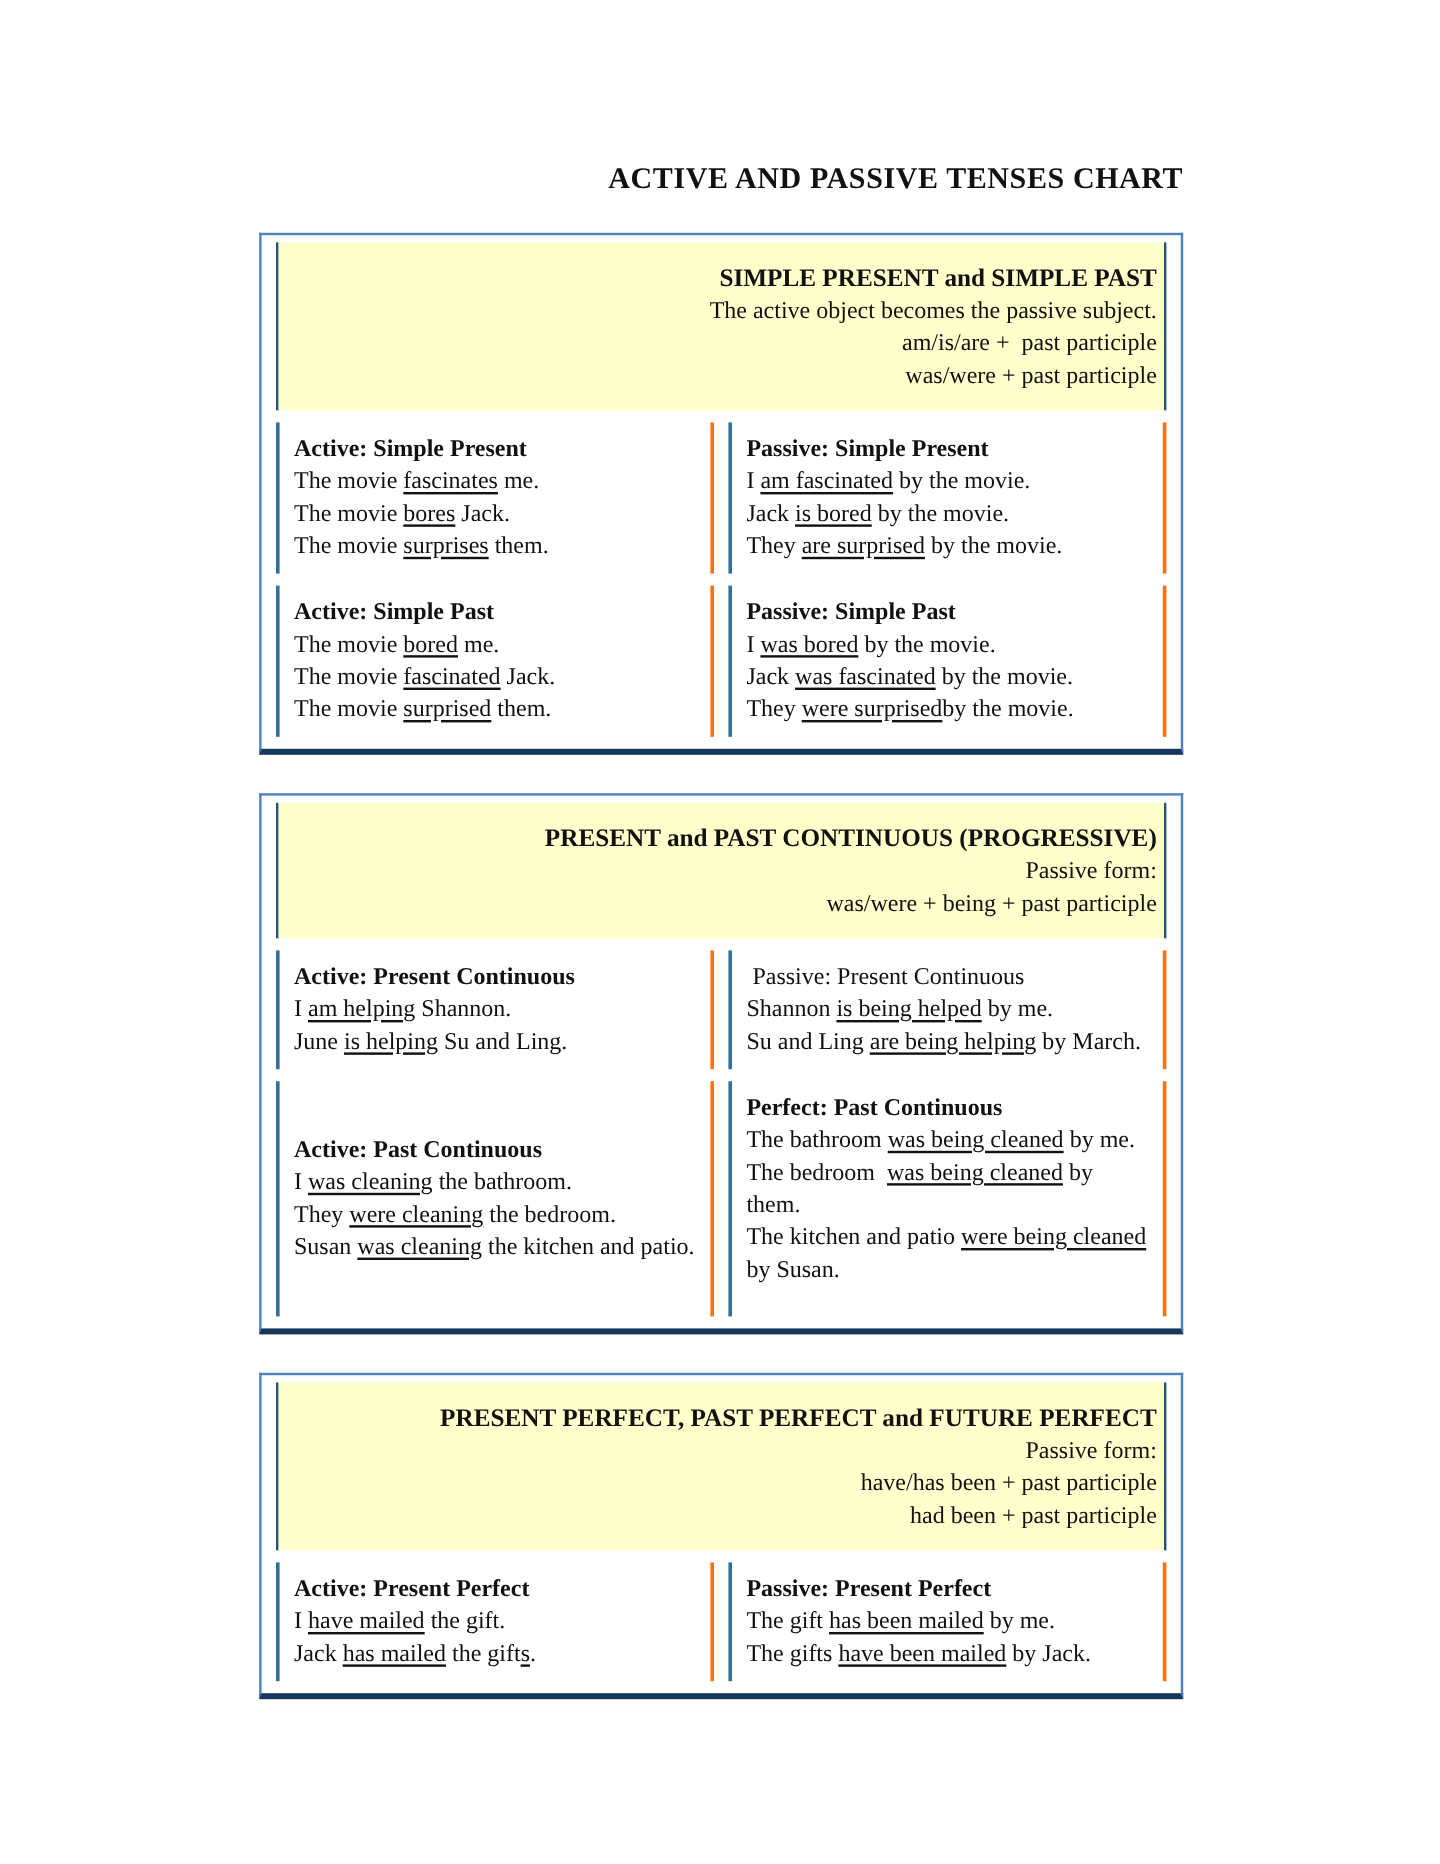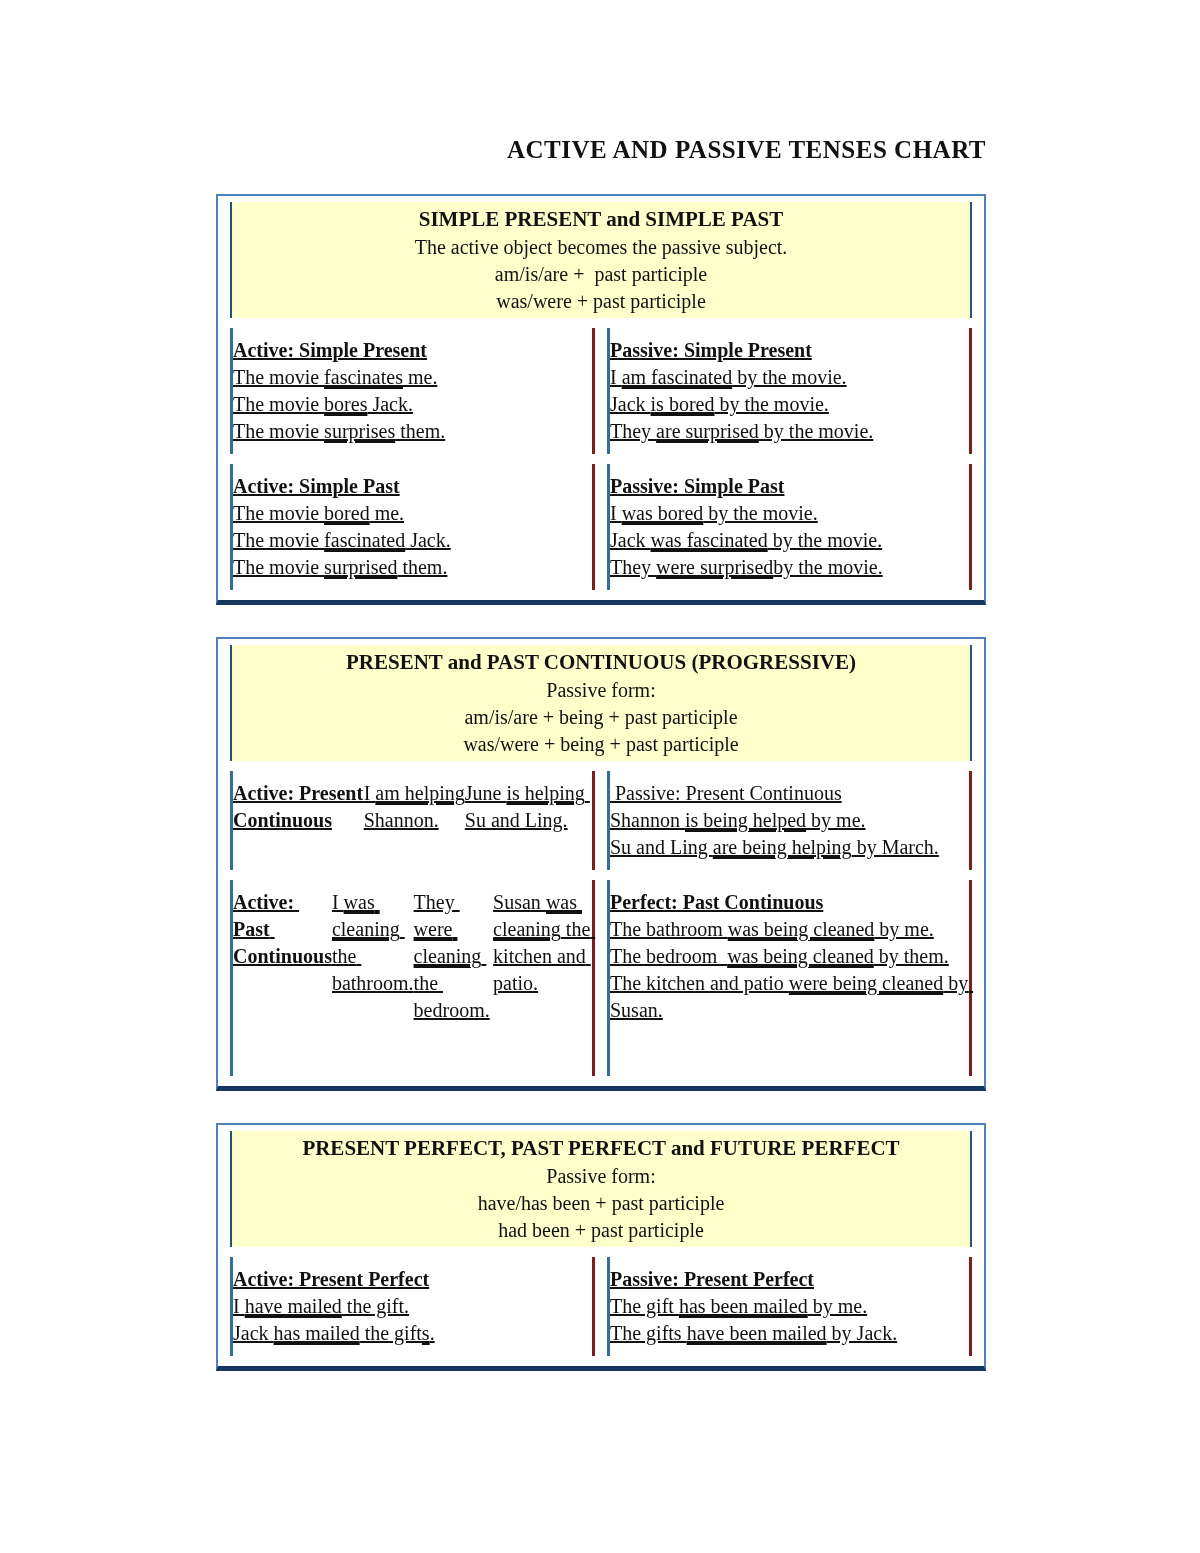--- a/index.html
+++ b/index.html
@@ -18,40 +18,40 @@
     border:2px solid #4f81bd;
     border-bottom:5px solid #17365d;
     padding:6px 12px 10px 12px;
     margin-bottom:32px;
     background:#ffffff;
   }
   .t-header{
     background:#ffffcc;
     border-left:2px solid #24537d;
     border-right:2px solid #24537d;
-    text-align:center;
-    padding:3px 6px;
+    text-align:right;
+    padding:15px 6px;
     margin-bottom:10px;
     font-size:20px;line-height:27px;
   }
   .t-title{font-weight:bold;font-size:21px;line-height:29px;}
   .t-line{white-space:pre-wrap;}
   .t-row{
     display:grid;grid-template-columns:1fr 1fr;column-gap:12px;
     margin-bottom:10px;
   }
   .t-row:last-child{margin-bottom:0;}
   .t-cell{
     border-left:3px solid #31709b;
-    border-right:3px solid #7f1d1d;
-    padding:9px 0;
-    font-size:20px;line-height:27px;text-decoration:underline;
+    border-right:3px solid #f97316;
+    padding:9px 12px;
+    font-size:20px;line-height:27px;
   }
   .row-tall .t-cell{min-height:178px;}
-  .v-center{display:flex;flex-direction:row;justify-content:center;}
+  .v-center{display:flex;flex-direction:column;justify-content:center;}
   .cell-heading{font-weight:bold;white-space:pre-wrap;}
   .cell-heading.plain{font-weight:normal;}
   .sentence{white-space:pre-wrap;}
   .u{text-decoration:underline;text-decoration-thickness:2px;text-underline-offset:3px;margin-top:31px;}
 </style>
 </head>
 <body>
 
 <div class="doc">
 
@@ -91,21 +91,20 @@
         <div class="sentence"><span>Jack </span><span class="u">was fascinated</span><span> by the movie.</span></div>
         <div class="sentence"><span>They </span><span class="u">were surprised</span><span>by the movie.</span></div>
       </div>
     </div>
   </section>
 
   <section class="tense-table">
     <div class="t-header">
       <div class="t-title">PRESENT and PAST CONTINUOUS (PROGRESSIVE)</div>
       <div class="t-line">Passive form:</div>
-      <div class="t-line">am/is/are + being + past participle</div>
       <div class="t-line">was/were + being + past participle</div>
     </div>
     <div class="t-row">
       <div class="t-cell v-center">
         <div class="cell-heading">Active: Present Continuous</div>
         <div class="sentence"><span>I </span><span class="u">am helping</span><span> Shannon.</span></div>
         <div class="sentence"><span>June </span><span class="u">is helping</span><span> Su and Ling.</span></div>
       </div>
       <div class="t-cell">
         <div class="cell-heading plain"> Passive: Present Continuous</div>

